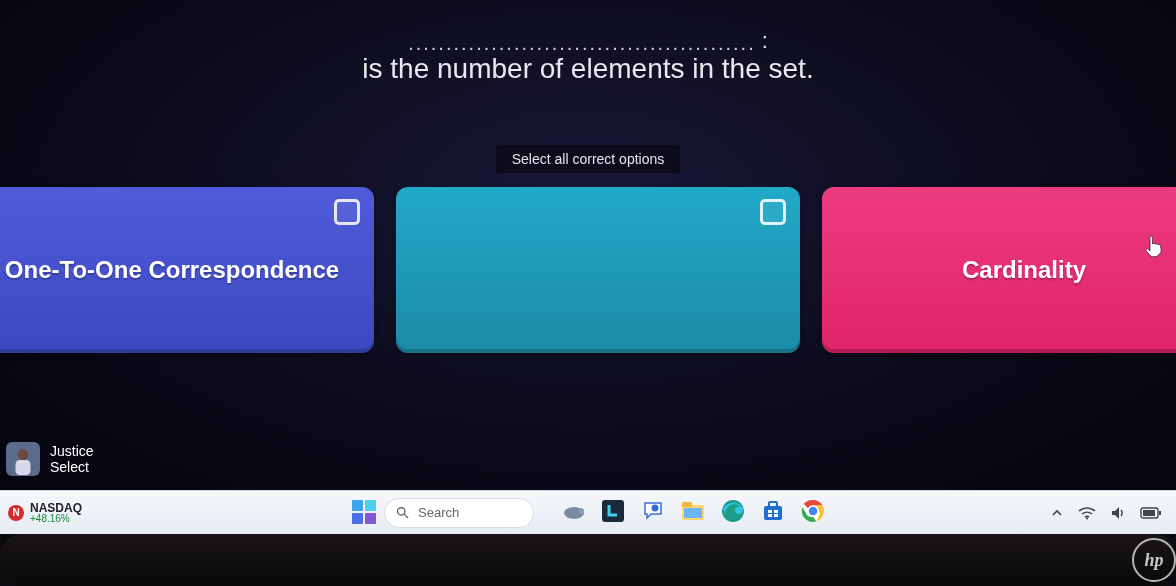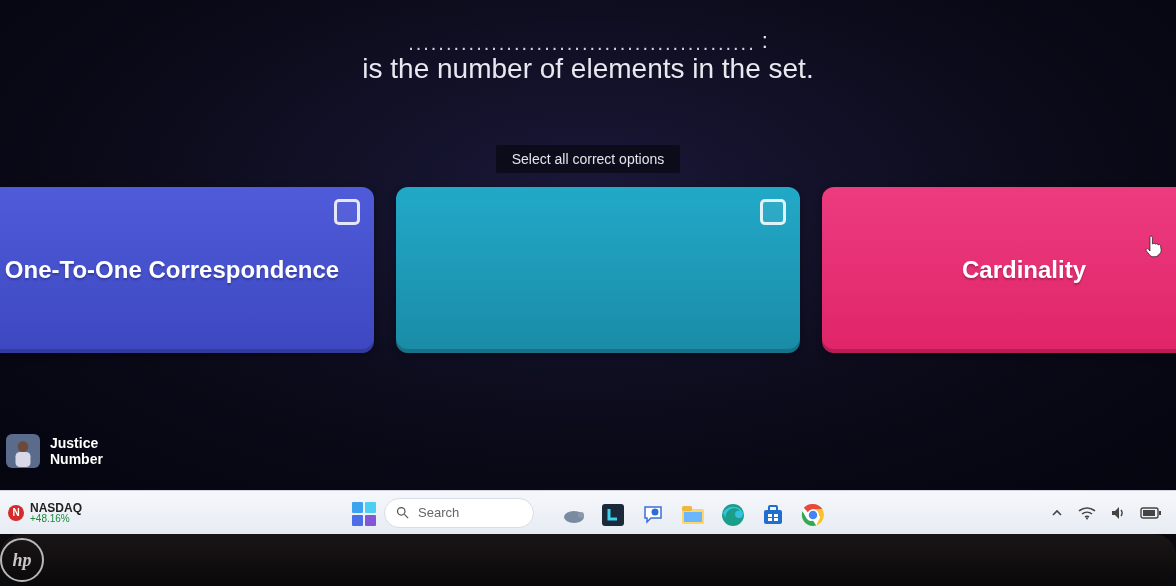--- a/index.html
+++ b/index.html
@@ -79,27 +79,27 @@
       background: rgba(255,255,255,0.06);
     }
     .c-purple { background: linear-gradient(180deg,#4f5bd9,#3d47c0); }
     .c-teal   { background: linear-gradient(180deg,#22a9c8,#1a8ba6); }
     .c-orange { background: linear-gradient(180deg,#f28a1f,#e27410); }
     .c-pink   { background: linear-gradient(180deg,#ed3b80,#e02468); }
 
     .player-chip {
       position: absolute;
       left: 0;
-      bottom: 16px;
+      bottom: 8px;
       display: flex;
       align-items: center;
       gap: 10px;
       color: #fff;
       font-size: 14px;
-      font-weight: 700;
+      font-weight: 400;
       padding: 6px 12px 6px 6px;
     }
     .avatar {
       width: 34px; height: 34px;
       background: #5a6b8c;
       border-radius: 6px;
       display: flex; align-items: flex-end; justify-content: center;
       overflow: hidden;
     }
     .avatar svg { width: 26px; height: 30px; }
@@ -138,21 +138,21 @@
     }
     .nasdaq-text { line-height: 1; }
     .nasdaq-text .sym { font-size: 12px; font-weight: 600; color:#222; }
     .nasdaq-text .chg { font-size: 10px; color: #1a8a3a; }
 
     .tb-center {
       position: absolute;
       left: 50%;
       transform: translateX(-50%);
       display: flex;
-      align-items: flex-end;
+      align-items: flex-start;
       gap: 6px;
     }
     .start-button {
       width: 28px; height: 28px;
       display: grid;
       grid-template-columns: 1fr 1fr;
       grid-template-rows: 1fr 1fr;
       gap: 2px;
       cursor: pointer;
       padding: 2px;
@@ -191,21 +191,21 @@
     }
     .tray-ico { cursor: pointer; display:flex; }
 
     
     .bezel {
       width: 100%;
       height: 52px;
       background: linear-gradient(180deg,#1a1618,#0a0808);
       display: flex;
       align-items: center;
-      justify-content: flex-start;
+      justify-content: flex-end;
       border-radius: 22px;
     }
     .hp-logo {
       width: 44px; height: 44px;
       border: 2px solid #b8b8b8;
       border-radius: 50%;
       display: flex; align-items: center; justify-content: center;
       color: #c8c8c8;
       font-style: italic;
       font-weight: 700;
@@ -243,21 +243,21 @@
 
   <div class="player-chip">
     <div class="avatar">
       <svg viewBox="0 0 24 28">
         <circle cx="12" cy="8" r="5" fill="#6b4a3a"></circle>
         <rect x="5" y="13" width="14" height="14" rx="4" fill="#d8d8e8"></rect>
       </svg>
     </div>
     <div>
       <div>Justice</div>
-      <div>Number</div>
+      <div>Select</div>
     </div>
   </div>
 
   <div class="cursor-hand">
     <svg width="20" height="24" viewBox="0 0 20 24">
         <path fill="#fff" stroke="#000" stroke-width="0.6" d="M7 2c.8 0 1.4.6 1.4 1.4V10l1.2-.6c.6-.3 1.3 0 1.6.6l.1.2 1-.4c.7-.3 1.4.1 1.6.8l.1.3 1-.3c.7-.2 1.4.3 1.5 1l.6 4.2c.2 1.4-.3 2.8-1.3 3.8l-2 2c-.7.7-1.7 1.1-2.7 1.1H8.8c-1.1 0-2.2-.5-2.9-1.4l-3.5-4.4c-.5-.6-.4-1.5.2-2 .5-.4 1.3-.4 1.8.1L6 17V3.4C6 2.6 6.6 2 7 2z"></path>
       </svg>
   </div>
 
 </div>

